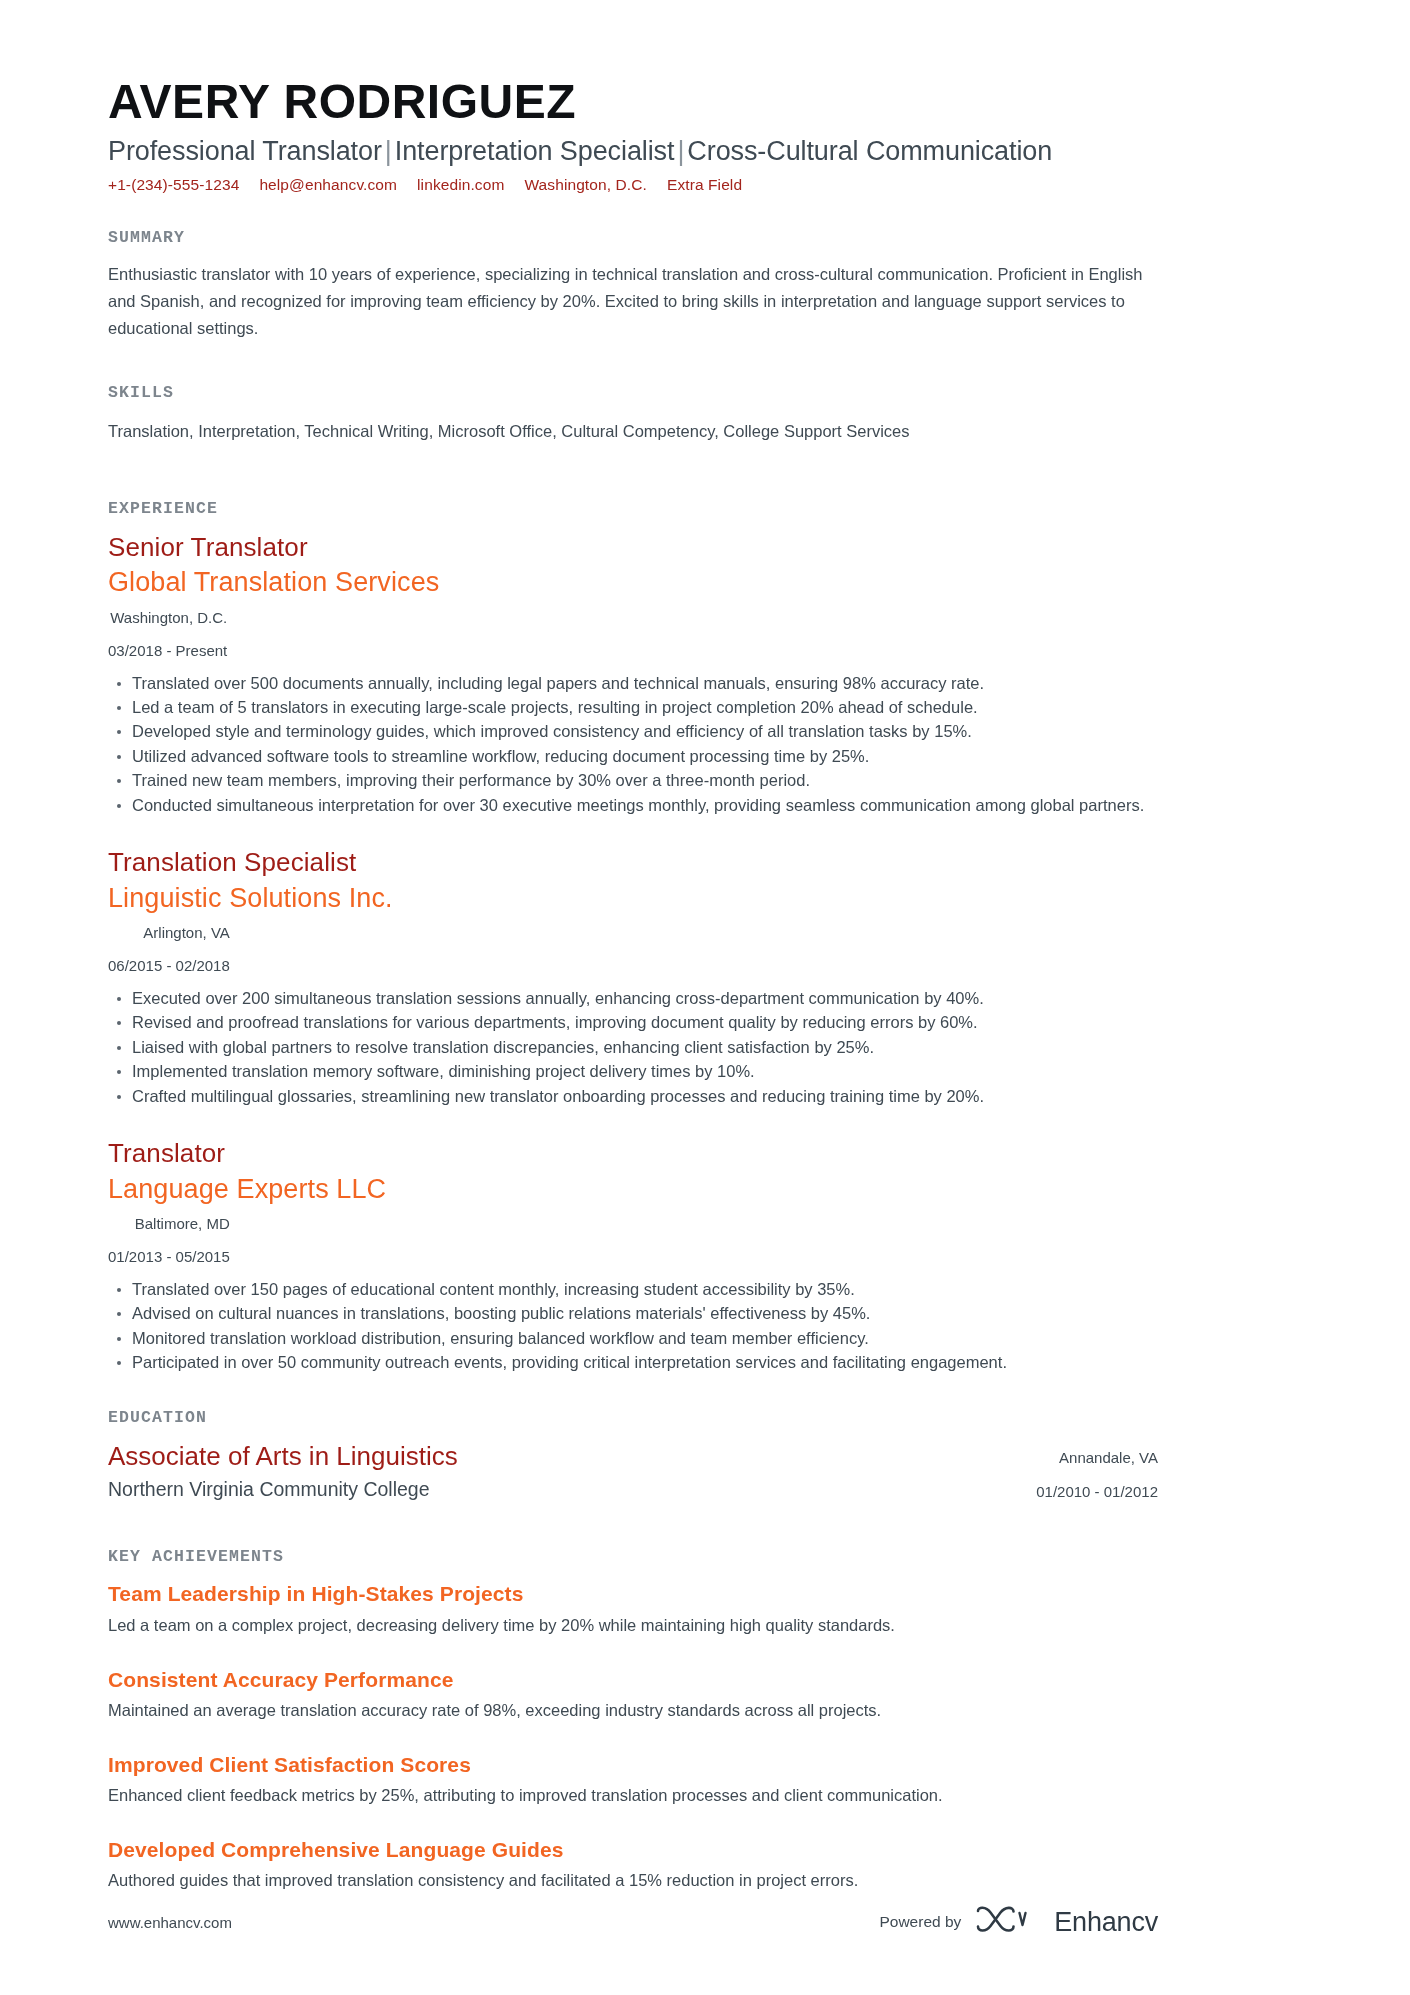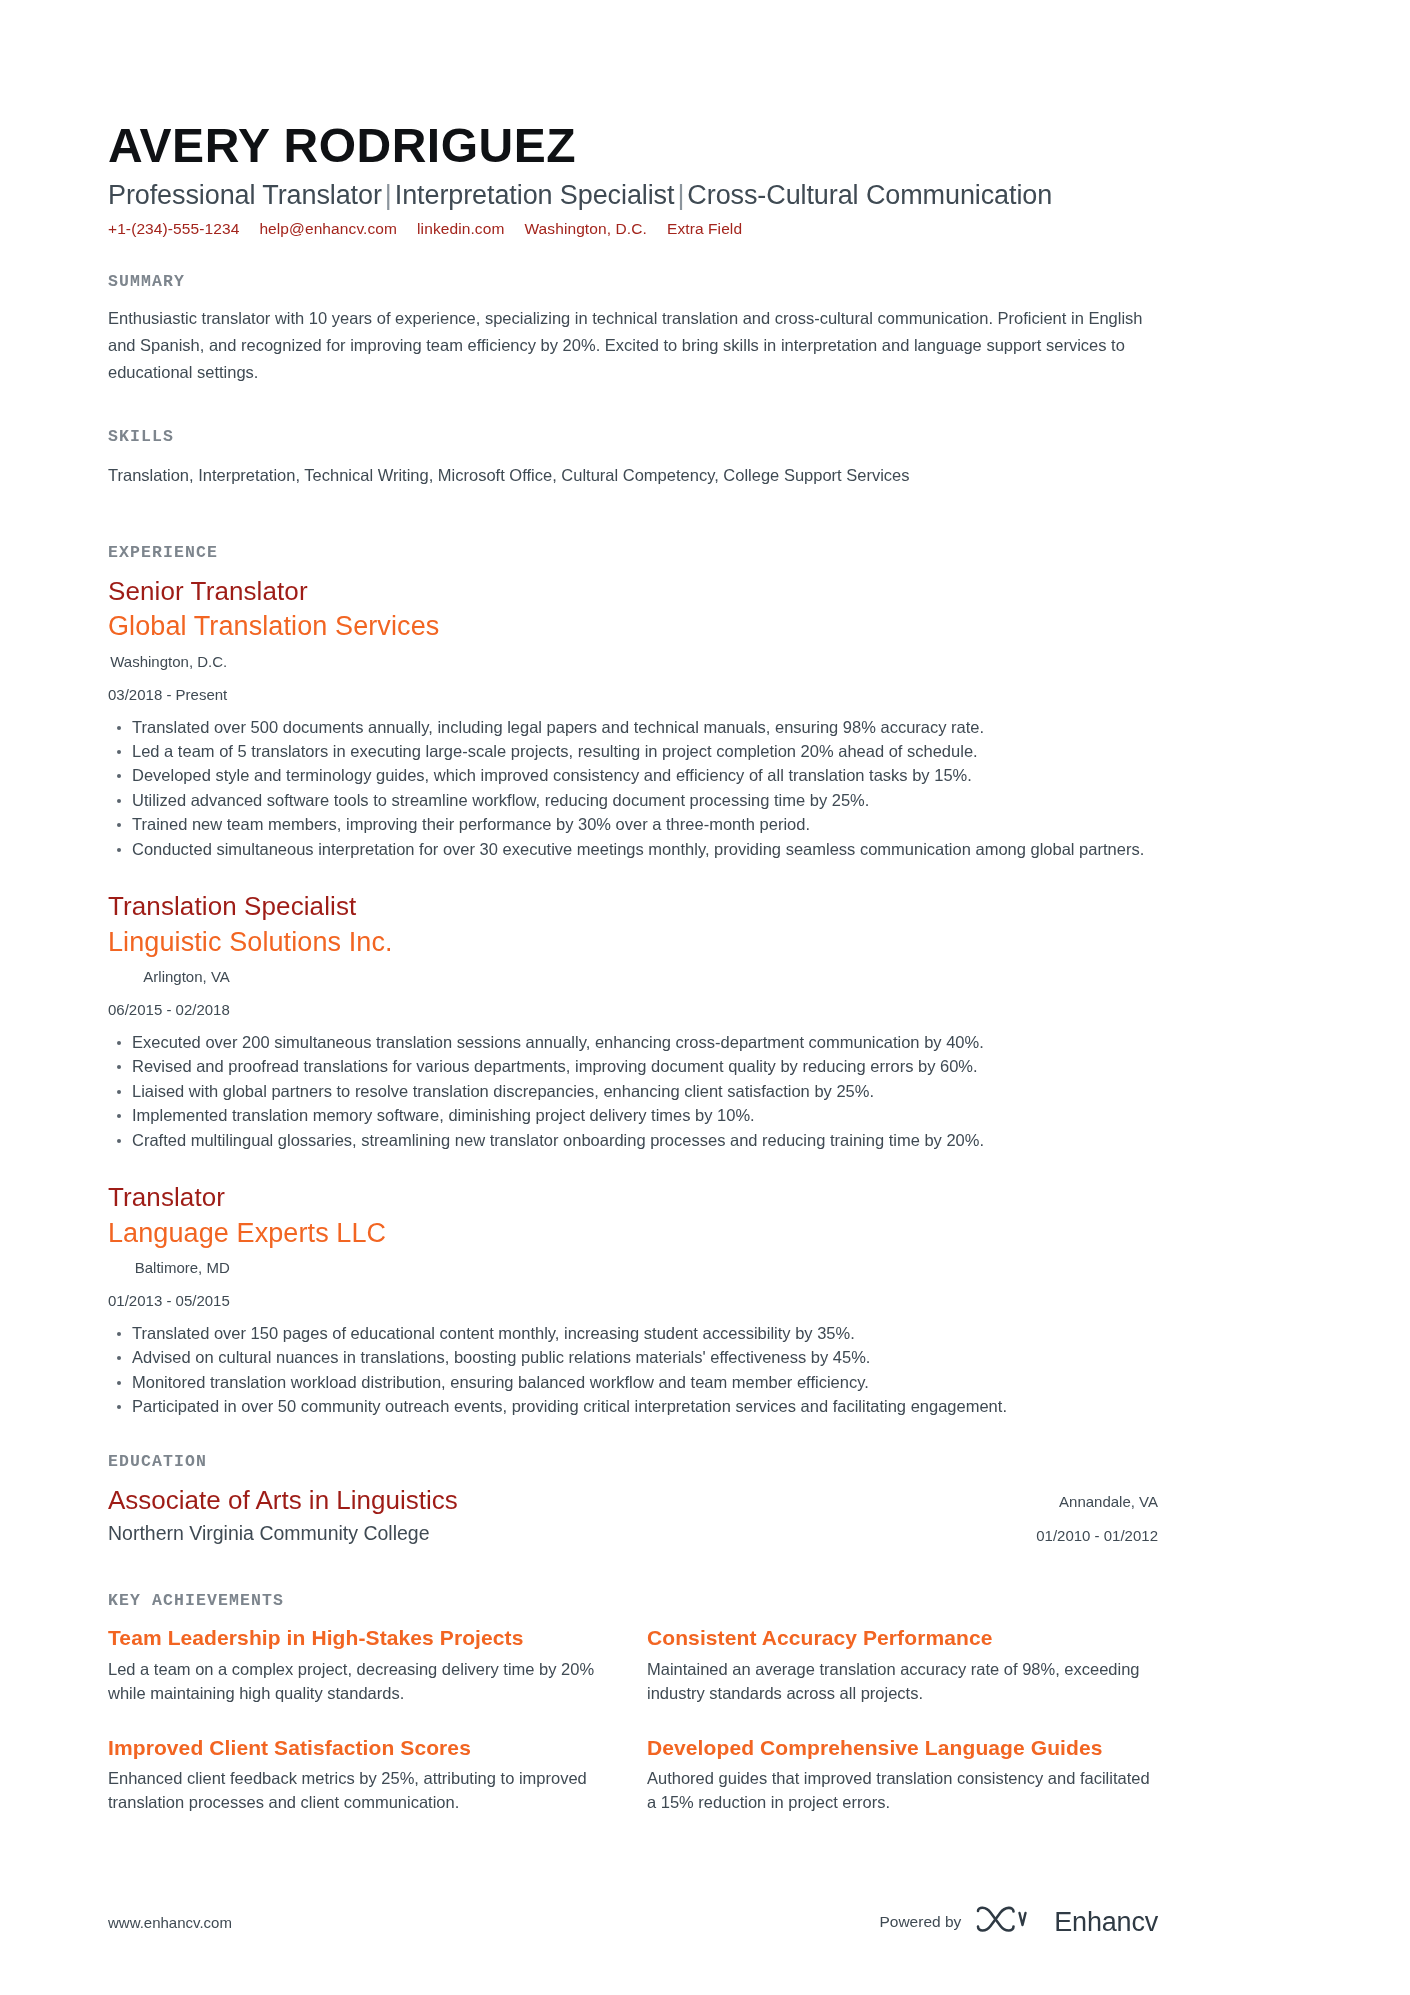--- a/index.html
+++ b/index.html
@@ -13,21 +13,21 @@
     font-family: "Liberation Sans", sans-serif;
     color: #3f4a53;
     -webkit-font-smoothing: antialiased;
   }
 
   .page {
     position: relative;
     width: 1266px;
     min-height: 1995px;
     background: #ffffff;
-    padding: 119px 108px 0 108px;
+    padding: 75px 108px 0 108px;
   }
 
   
   .name {
     font-family: "Liberation Sans Narrow", "Liberation Sans", sans-serif;
     font-size: 48px;
     font-weight: bold;
     letter-spacing: 0.5px;
     color: #0f1114;
     line-height: 1.12;
@@ -169,21 +169,21 @@
     font-size: 19.5px;
     font-weight: 400;
     color: #3f4a53;
     line-height: 1.35;
     margin-top: 3px;
   }
 
   
   .ach-grid {
     display: grid;
-    grid-template-columns: 1fr 1fr;
+    grid-template-columns: 1fr;
     column-gap: 66px;
     row-gap: 26px;
     margin-top: 4px;
     gap: 28px;
   }
   .ach-title {
     font-family: "Liberation Sans Narrow", "Liberation Sans", sans-serif;
     font-size: 21px;
     font-weight: bold;
     color: #f26522;

